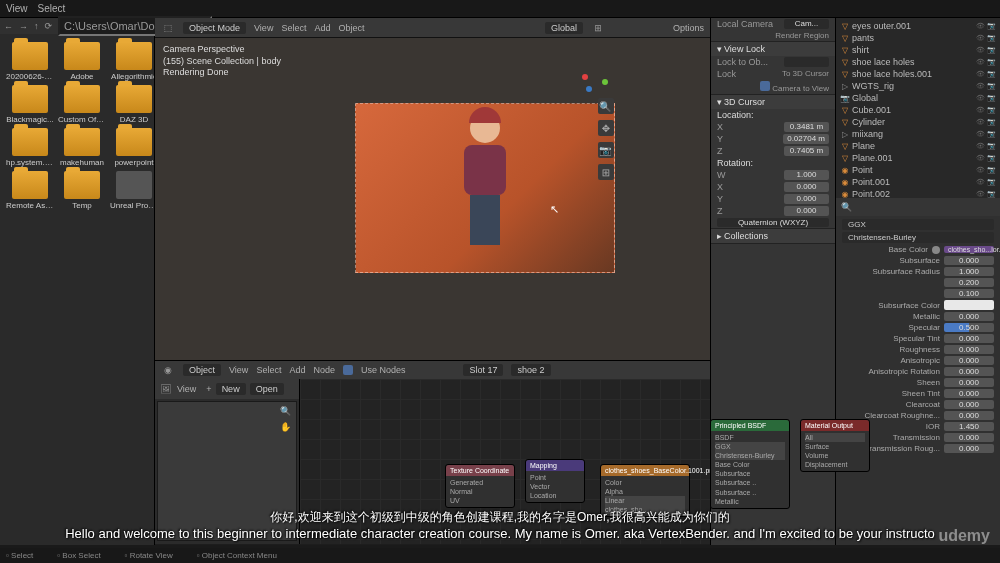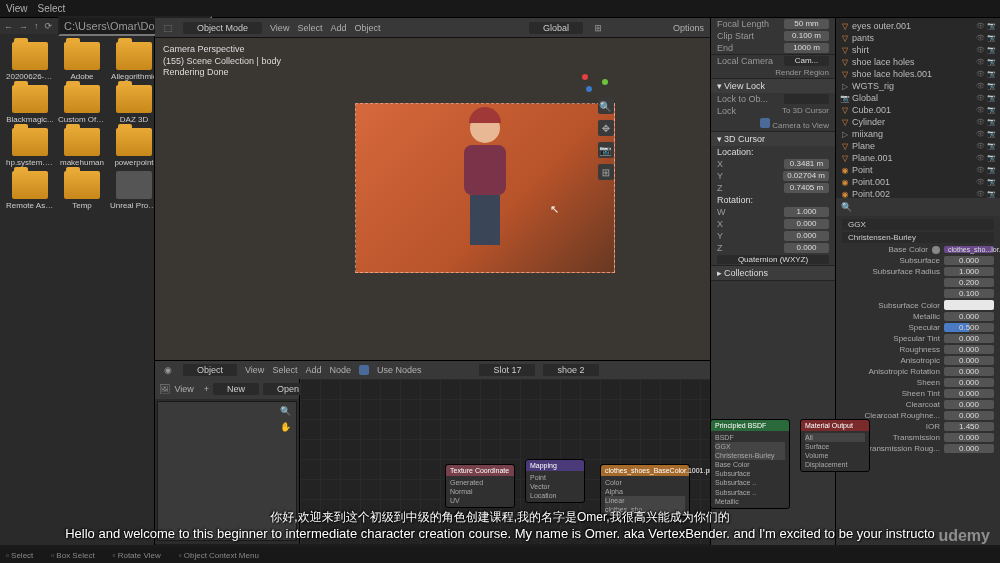--- a/index.html
+++ b/index.html
@@ -9,21 +9,21 @@
 .filepanel { width:155px; background:#2a2a2a; border-right:1px solid #000; display:flex; flex-direction:column; }
 .fp-path { background:#1c1c1c; color:#999; font-size:11px; padding:2px 4px; flex:1; overflow:hidden; white-space:nowrap; }
 .fp-nav { height:16px; background:#303030; display:flex; align-items:center; padding:0 4px; gap:6px; color:#888; }
 .fp-grid { display:grid; grid-template-columns:repeat(3,1fr); gap:4px; padding:8px 6px; overflow:auto; }
 .folder { display:flex; flex-direction:column; align-items:center; gap:2px; cursor:pointer; }
 .folder-icon { width:36px; height:28px; background:linear-gradient(#e8a936,#c8881a); border-radius:2px; position:relative; }
 .folder-icon::before { content:""; position:absolute; top:-4px; left:2px; width:14px; height:5px; background:#e8a936; border-radius:2px 2px 0 0; }
 .folder-label { font-size:8px; color:#ccc; text-align:center; max-width:48px; overflow:hidden; text-overflow:ellipsis; white-space:nowrap; }
 .viewport-col { flex:1; display:flex; flex-direction:column; background:#2a2a2a; }
 .vp-header { height:20px; background:#383838; display:flex; align-items:center; padding:0 6px; gap:8px; font-size:9px; border-bottom:1px solid #111; }
-.vp-dropdown { background:#2a2a2a; padding:1px 14px; border-radius:2px; color:#ccc; }
+.vp-dropdown { background:#2a2a2a; padding:1px 6px; border-radius:2px; color:#ccc; }
 .vp-3d { flex:1; background:#3a3632; position:relative; overflow:hidden;padding-left:48px; }
 .vp-info { position:absolute; top:6px; left:8px; font-size:9px; color:#ddd; line-height:1.3; }
 .render-frame { position:absolute; left:200px; top:65px; width:260px; height:170px; border:1px dashed rgba(255,255,255,.4); background:linear-gradient(135deg,#d6683c 0%,#b8532a 60%,#683822 100%); display:flex; align-items:center; justify-content:center; }
 .character { width:70px; height:150px; position:relative; }
 .char-head { width:30px; height:30px; background:#e8b894; border-radius:50%; margin:0 auto; position:relative; }
 .char-cap { position:absolute; top:-6px; left:-1px; width:32px; height:16px; background:#a03838; border-radius:16px 16px 0 0; }
 .char-body { width:42px; height:50px; background:#7a3348; margin:2px auto 0; border-radius:8px; }
 .char-legs { width:30px; height:50px; background:#3a4658; margin:0 auto; }
 .vp-gizmo { position:absolute; top:30px; right:100px; width:28px; height:28px; }
 .gizmo-dot { position:absolute; width:6px; height:6px; border-radius:50%; }
@@ -47,21 +47,21 @@
 .mat-val { background:#545454; color:#ddd; padding:0 4px; border-radius:2px; width:50px; text-align:center; font-size:8px; }
 .mat-color { width:50px; height:10px; border-radius:2px; }
 .mat-drop { background:#2a2a2a; padding:1px 6px; border-radius:2px; font-size:8px; color:#ccc; width:100%; }
 .node-area { height:185px; background:#1d1d1d; border-top:1px solid #000; display:flex; flex-direction:column; }
 .node-header { height:18px; background:#383838; display:flex; align-items:center; padding:0 6px; gap:8px; font-size:9px; }
 .node-canvas { flex:1; background:#232323; background-image:linear-gradient(#2a2a2a 1px,transparent 1px),linear-gradient(90deg,#2a2a2a 1px,transparent 1px); background-size:20px 20px; position:relative; }
 .node { position:absolute; background:#303030; border-radius:3px; border:1px solid #000; font-size:7px; min-width:60px; }
 .node-hdr { padding:2px 4px; color:#fff; font-size:7px; border-radius:3px 3px 0 0; }
 .node-body { padding:2px 4px; color:#aaa; line-height:1.3; }
 .node-sock { font-size:7px; padding:0; }
-.statusbar { position:absolute; bottom:0; left:0; right:0; height:15px; background:#181818; display:flex; align-items:center; padding:0 6px; gap:18px; font-size:8px; color:#888; }
+.statusbar { position:absolute; bottom:0; left:0; right:0; height:15px; background:#181818; display:flex; align-items:center; padding:0 6px; gap:24px; font-size:8px; color:#888; }
 .subs { position:absolute; bottom:22px; left:0; right:0; text-align:center; pointer-events:none; }
 .sub-cn { font-size:12px; color:#fff; text-shadow:1px 1px 2px #000,-1px -1px 2px #000; font-weight:500; }
 .sub-en { font-size:13px; color:#fff; text-shadow:1px 1px 2px #000,-1px -1px 2px #000; font-weight:500; }
 .file-img { width:36px; height:28px; background:#555; border-radius:2px; }
 .iconbtn { width:14px; height:14px; display:inline-flex; align-items:center; justify-content:center; color:#999; font-size:9px; cursor:pointer; }
 .preview-panel { width:145px; background:#2b2b2b; border-right:1px solid #000; }
 .pv-hdr { height:20px; background:#383838; display:flex; align-items:center; padding:0 4px; gap:4px; font-size:9px; }
 .pv-vp { height:140px; background:#3a3a3a; margin:2px; border:1px solid #1a1a1a; position:relative; }
 .node-lower { display:flex; height:165px; }
 .checkbox { width:10px; height:10px; background:#4a6a9a; display:inline-block; border-radius:2px; }
@@ -254,34 +254,20 @@
             </div>
           </div>
         </div>
       </div>
     </div>
   </div>
 
   <div class="props-panel">
     <div class="prop-section">
       <div class="prop-row">
-          <span>Focal Length</span>
-          <span class="prop-val">50 mm</span>
-        </div>
-      <div class="prop-row">
-          <span>Clip Start</span>
-          <span class="prop-val">0.100 m</span>
-        </div>
-      <div class="prop-row">
-          <span>End</span>
-          <span class="prop-val">1000 m</span>
-        </div>
-    </div>
-    <div class="prop-section">
-      <div class="prop-row">
           <span>Local Camera</span>
           <span class="prop-val" style="background:#2a2a2a">Cam...</span>
         </div>
       <div class="prop-row">
           <span></span>
           <span style="font-size:8px">Render Region</span>
         </div>
     </div>
     <div class="prop-section">
       <div class="prop-hdr">▾ <span>View Lock</span></div>

